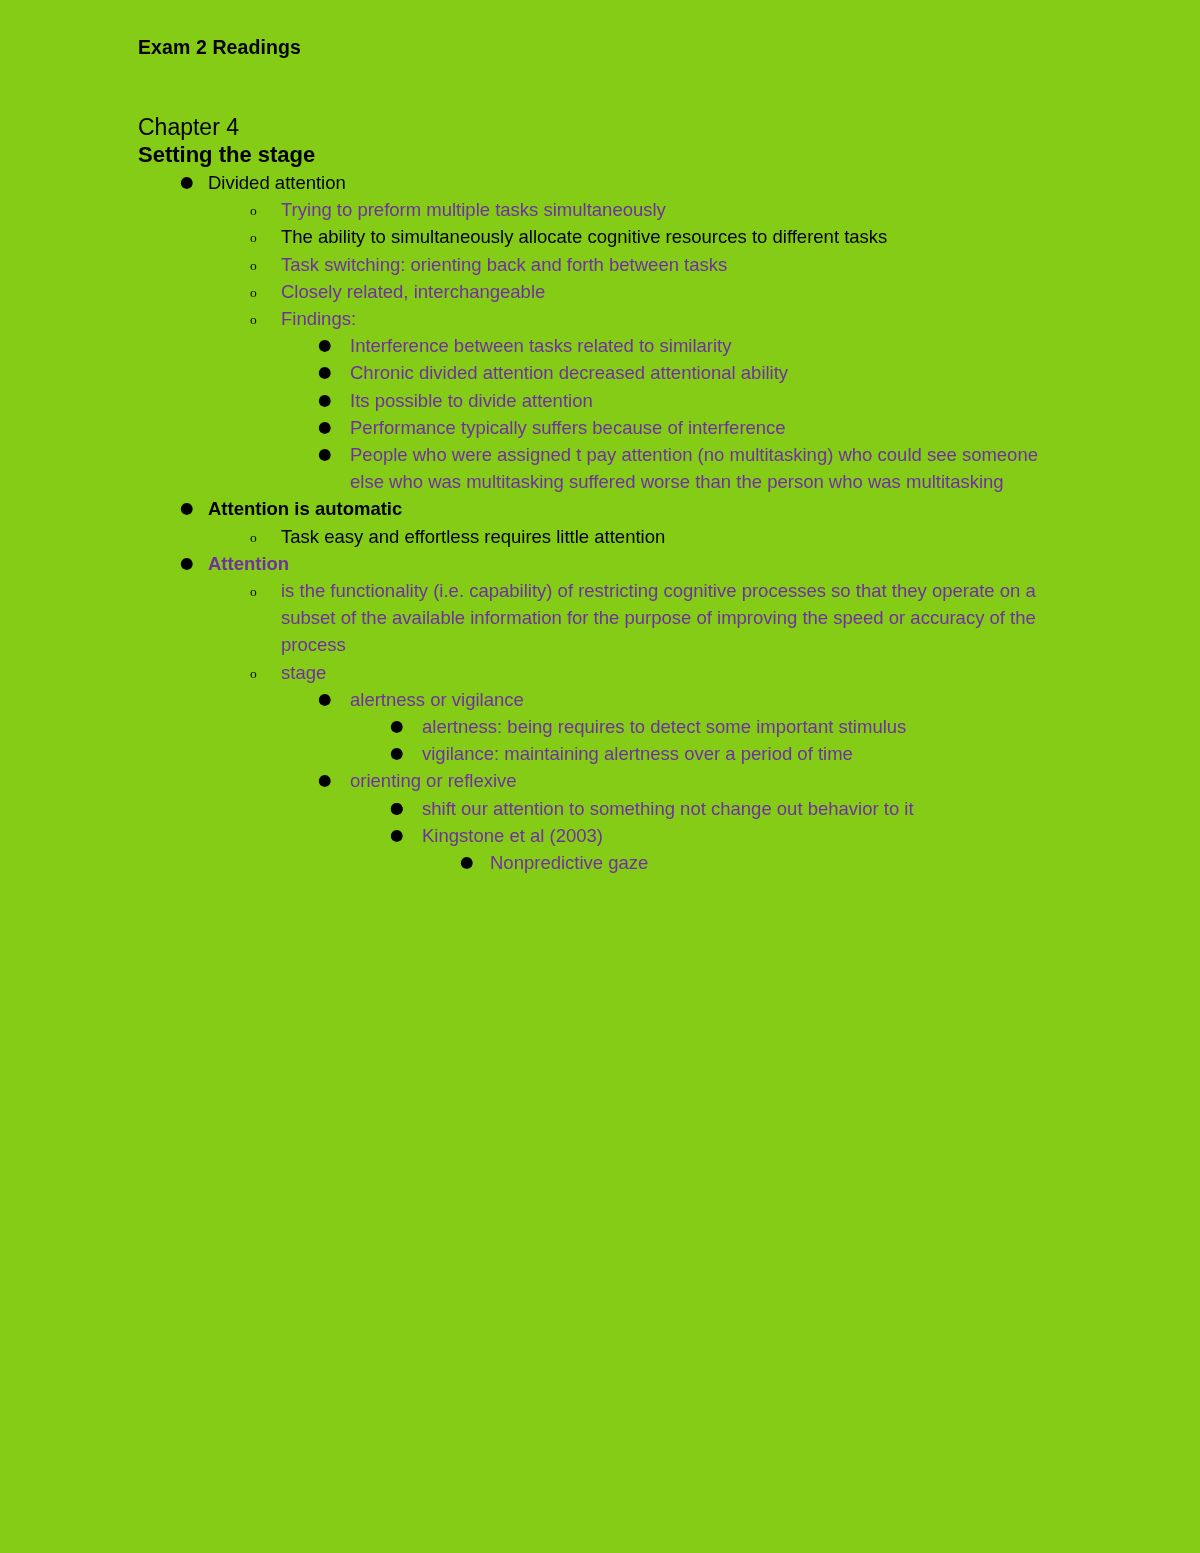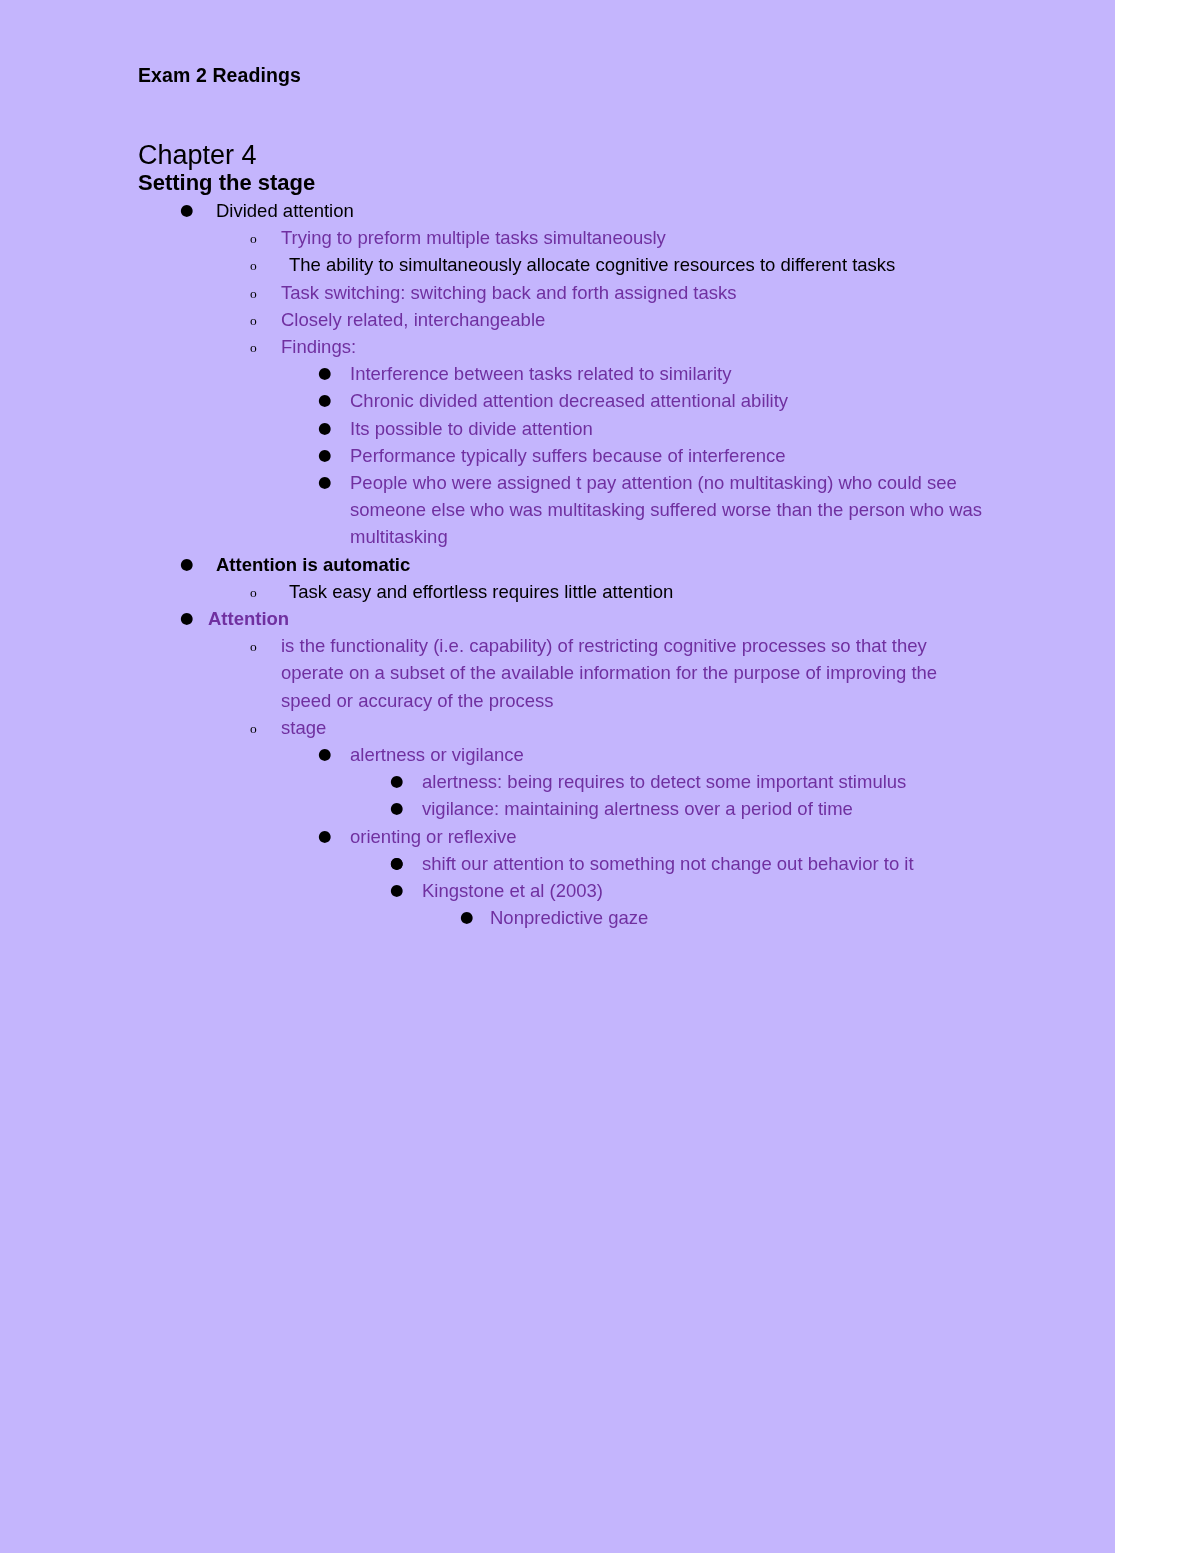--- a/index.html
+++ b/index.html
@@ -11,40 +11,40 @@
   body {
     width: 1200px;
     height: 1553px;
     font-family: "Liberation Sans", sans-serif;
     color: #000000;
     -webkit-font-smoothing: antialiased;
   }
 
   .page {
     position: relative;
-    width: 1115px;
+    width: 1200px;
     height: 1553px;
-    background: #c4b5fd;
+    background: #84cc16;
     box-sizing: border-box;
-    padding: 62px 130px 0 138px;
+    padding: 34px 130px 0 138px;
   }
 
   
   .doc-title {
     font-size: 19.5px;
     font-weight: bold;
     line-height: 26px;
     letter-spacing: 0.1px;
     margin: 0 0 0 0;
     color: #000000;
   }
   .spacer-title { height: 52px; }
 
   .chapter-heading {
-    font-size: 27px;
+    font-size: 23px;
     font-weight: normal;
     line-height: 30px;
     margin: 0;
     color: #000000;
   }
   .section-heading {
     font-size: 22px;
     font-weight: bold;
     line-height: 26px;
     margin: 0 0 1px 0;
@@ -71,21 +71,21 @@
     color: #000000;
     font-family: "DejaVu Sans", sans-serif;
   }
 
   .li .txt {
     display: block;
     color: #7030A0;
   }
 
   
-  .black > .txt { color: #000000; margin-left: 8px; }
+  .black > .txt { color: #000000; }
 
   
   .semi > .txt { font-weight: 600; }
 
   
   
   .lvl1 { padding-left: 70px; }
   .lvl1 > .marker { left: 42px; font-size: 15.5px; line-height: 27.2px; }
 
   
@@ -130,21 +130,21 @@
       <div class="li lvl2">
         <span class="marker">o</span>
         <span class="txt">Trying to preform multiple tasks simultaneously</span>
       </div>
       <div class="li lvl2 black">
         <span class="marker">o</span>
         <span class="txt">The ability to simultaneously allocate cognitive resources to different tasks</span>
       </div>
       <div class="li lvl2">
         <span class="marker">o</span>
-        <span class="txt">Task switching: switching back and forth assigned tasks</span>
+        <span class="txt">Task switching: orienting back and forth between tasks</span>
       </div>
       <div class="li lvl2">
         <span class="marker">o</span>
         <span class="txt">Closely related, interchangeable</span>
       </div>
       <div class="li lvl2">
         <span class="marker">o</span>
         <span class="txt">Findings:</span>
       </div>
       <div class="li lvl3">

